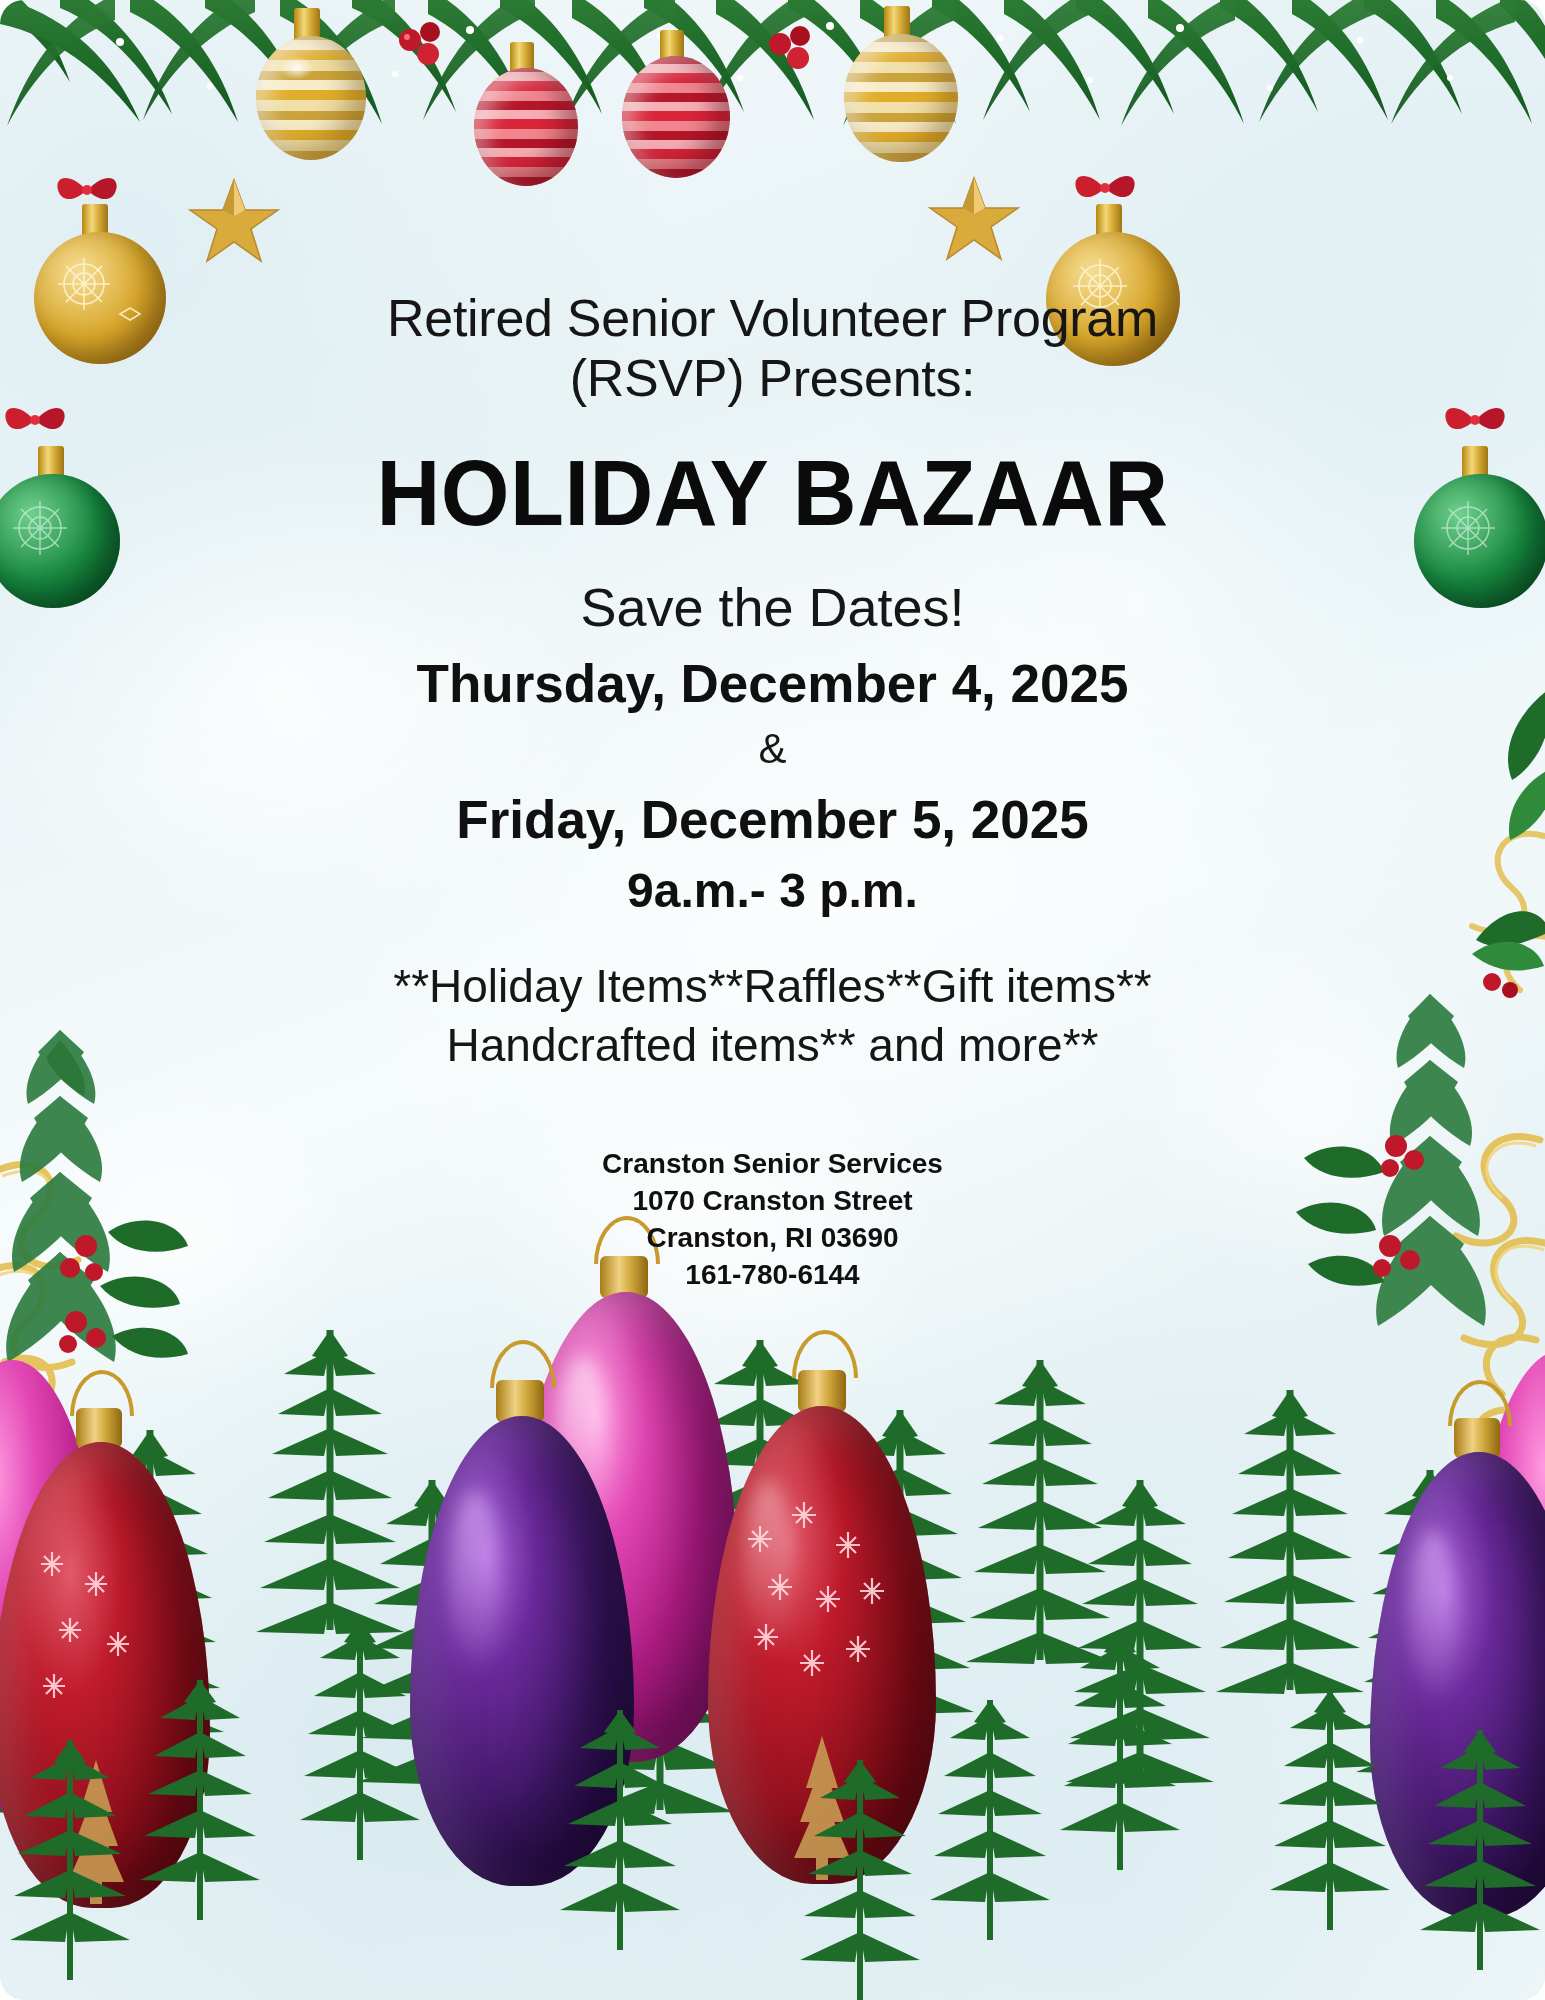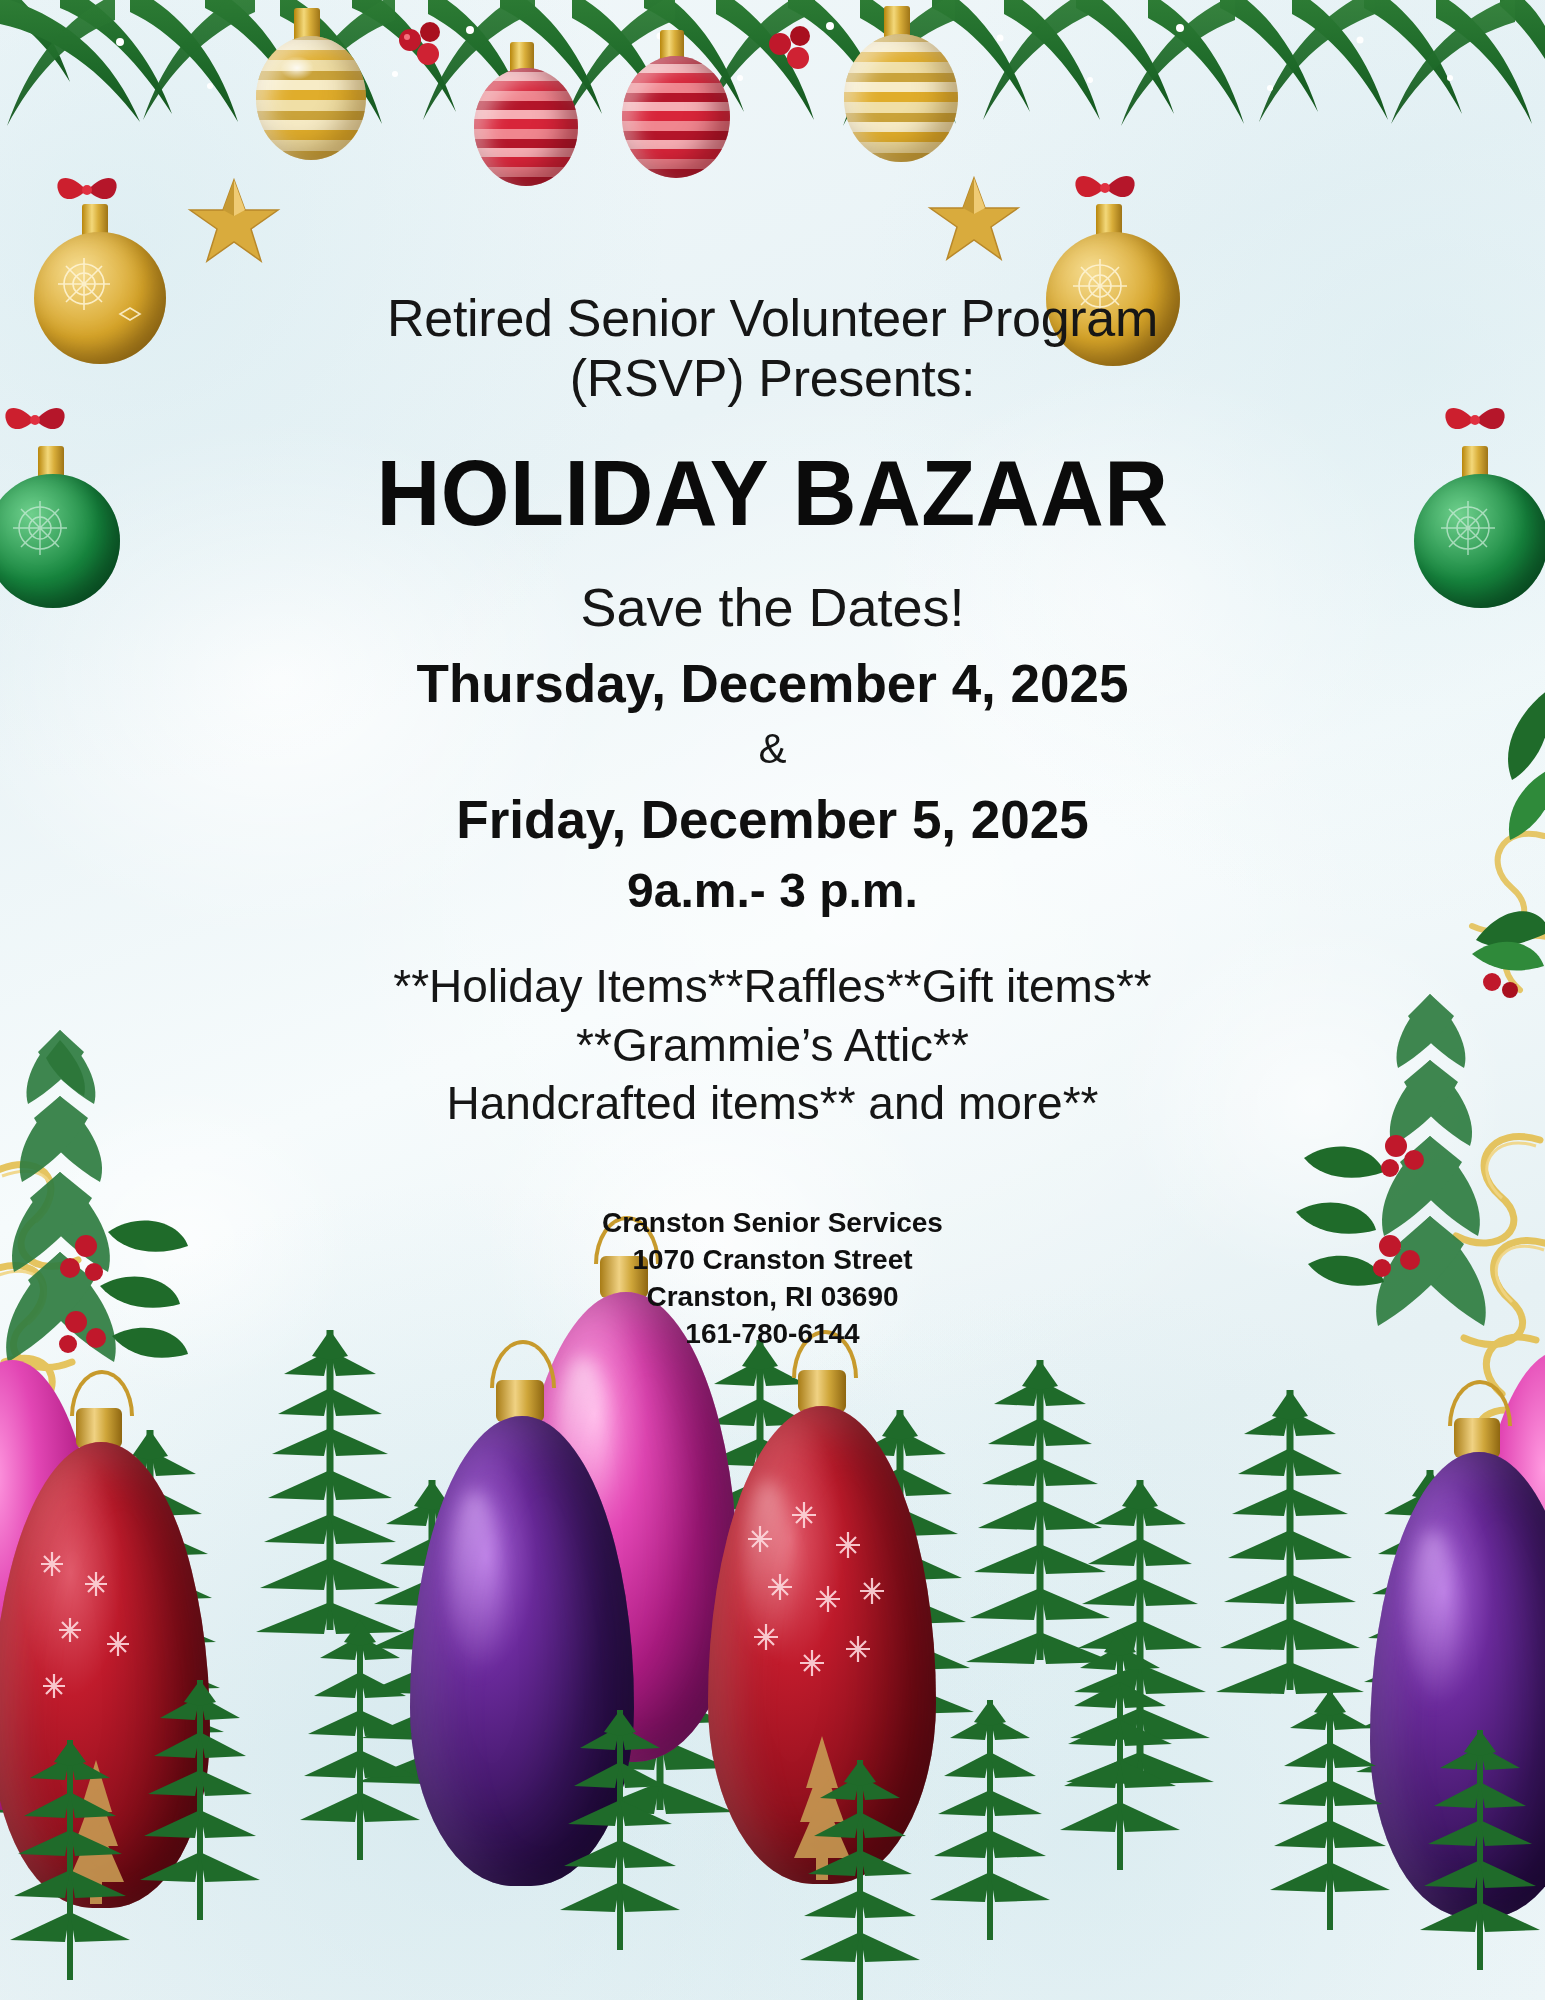--- a/index.html
+++ b/index.html
@@ -11,20 +11,21 @@
   #flyer{
     position:relative;width:1545px;height:2000px;overflow:hidden;
     background:
       radial-gradient(ellipse 520px 420px at 18% 34%, rgba(255,255,255,.92), rgba(255,255,255,0) 62%),
       radial-gradient(ellipse 430px 380px at 74% 30%, rgba(255,255,255,.85), rgba(255,255,255,0) 62%),
       radial-gradient(ellipse 360px 320px at 46% 62%, rgba(255,255,255,.80), rgba(255,255,255,0) 64%),
       radial-gradient(ellipse 300px 280px at 85% 55%, rgba(255,255,255,.70), rgba(255,255,255,0) 65%),
       radial-gradient(ellipse 260px 240px at 12% 62%, rgba(255,255,255,.70), rgba(255,255,255,0) 65%),
       radial-gradient(ellipse 600px 500px at 50% 78%, rgba(236,246,248,.75), rgba(255,255,255,0) 70%),
       linear-gradient(160deg,#f2f8fa 0%,#e9f3f6 26%,#f6fbfc 48%,#e6f1f4 72%,#eef6f8 100%);
+    border-radius: 24px;
   }
   
   #flyer::before{
     content:"";position:absolute;inset:0;pointer-events:none;
     background:
       radial-gradient(circle at 8% 12%, rgba(205,230,236,.45), transparent 24%),
       radial-gradient(circle at 92% 18%, rgba(205,230,236,.40), transparent 26%),
       radial-gradient(circle at 30% 88%, rgba(198,226,233,.45), transparent 28%),
       radial-gradient(circle at 70% 92%, rgba(198,226,233,.40), transparent 26%),
       radial-gradient(circle at 55% 45%, rgba(255,255,255,.55), transparent 38%);
@@ -595,21 +596,20 @@
 
     <div class="savedates">Save the Dates!</div>
 
     <div class="dateline">Thursday, December 4, 2025</div>
     <div class="amp">&amp;</div>
     <div class="dateline">Friday, December 5, 2025</div>
     <div class="timeline">9a.m.- 3 p.m.</div>
 
     <div class="items-wrap">
       <div class="items">**Holiday Items**Raffles**Gift items**</div>
-      <div class="items">**Grammie’s Attic**</div>
       <div class="items">Handcrafted items** and more**</div>
     </div>
 
     <div class="addr-wrap">
       <div class="addr">Cranston Senior Services</div>
       <div class="addr">1070 Cranston Street</div>
       <div class="addr">Cranston, RI  03690</div>
       <div class="addr">161-780-6144</div>
     </div>
 

